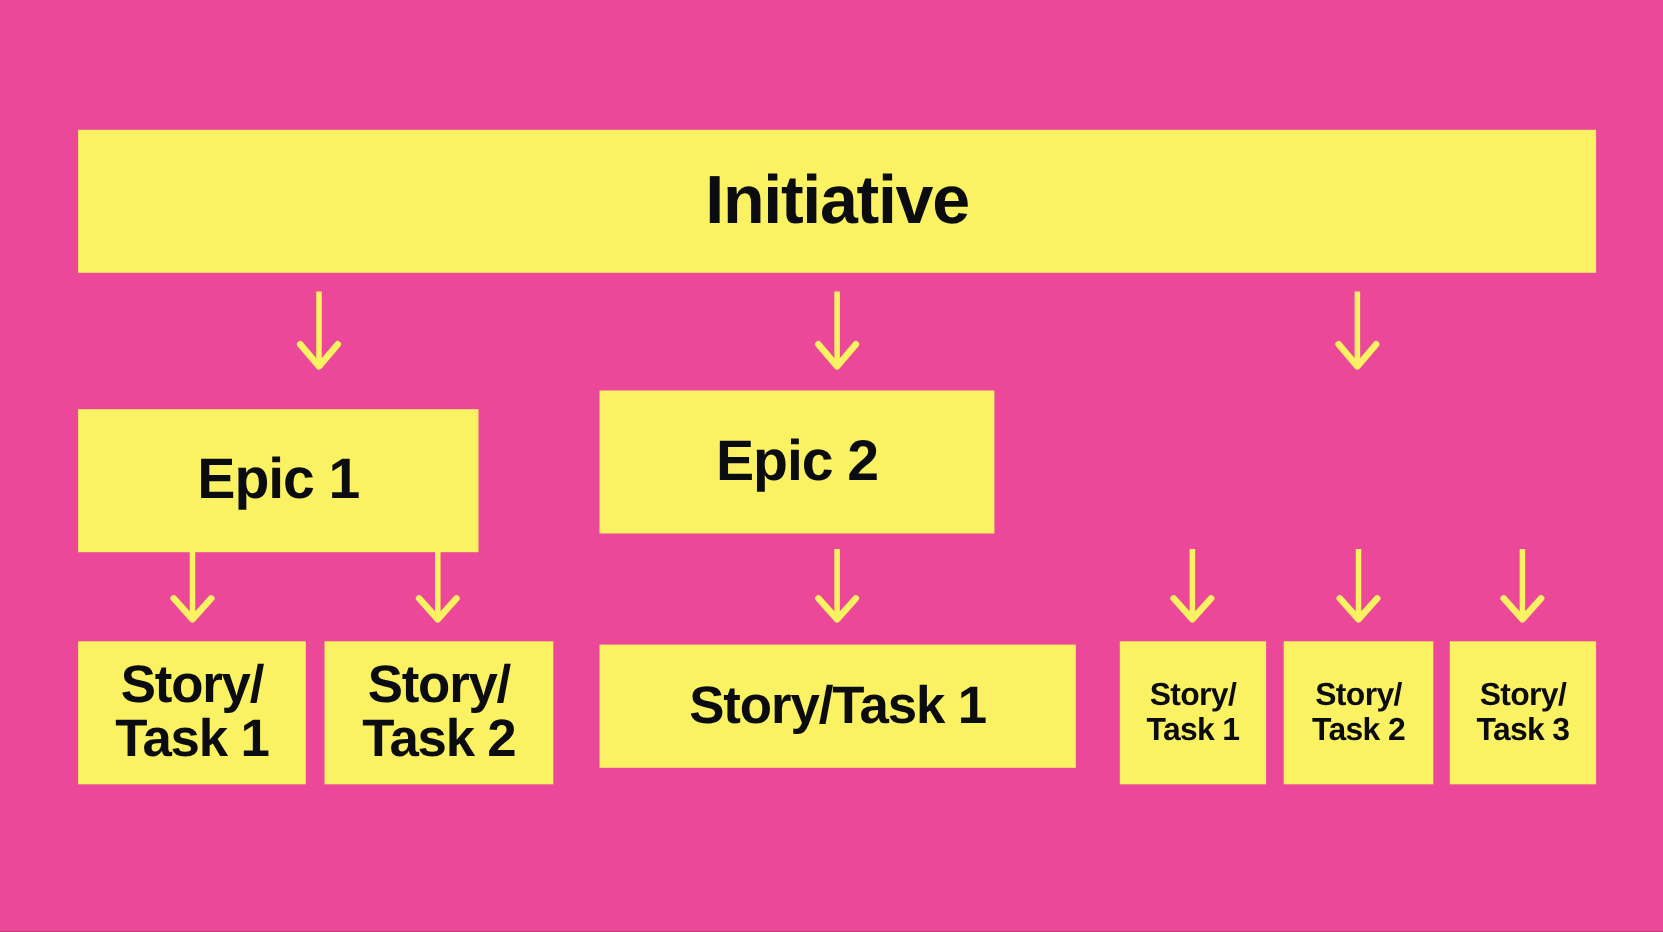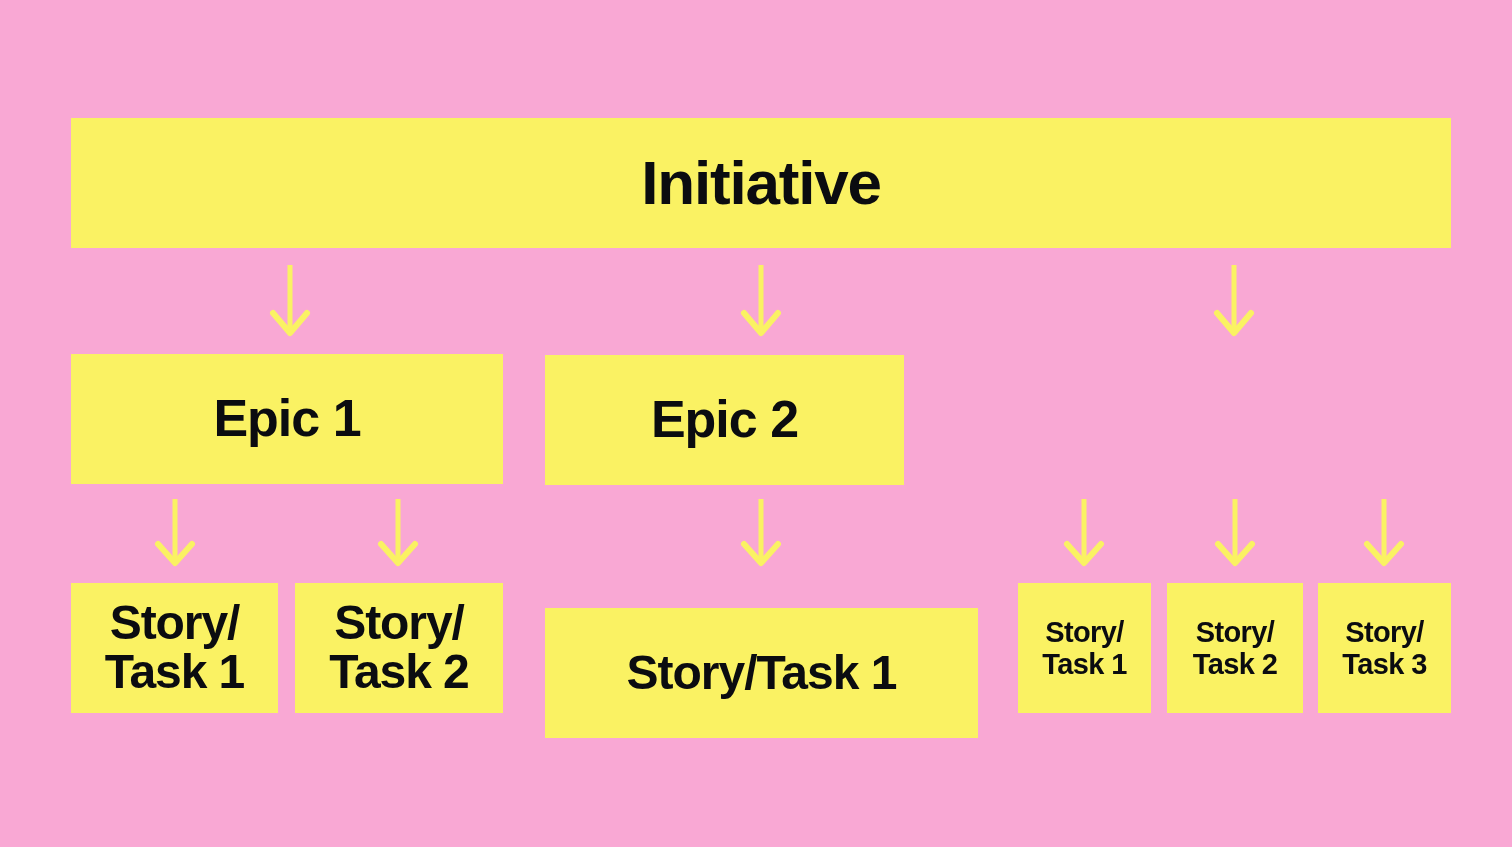--- a/index.html
+++ b/index.html
@@ -11,21 +11,21 @@
     height: 847px;
     background: #13161d;
     font-family: "Liberation Sans", sans-serif;
     overflow: hidden;
   }
 
   #canvas {
     position: relative;
     width: 1512px;
     height: 847px;
-    background: #f9a8d4;
+    background: #ec4899;
     text-decoration: underline;
   }
 
   .node {
     position: absolute;
     background: #faf263;
     color: #0b0c10;
     display: flex;
     align-items: center;
     justify-content: center;
@@ -90,21 +90,21 @@
       <path d="M4 50 L21 70 L38 50" stroke="#faf263" stroke-width="6" fill="none" stroke-linecap="round" stroke-linejoin="round"></path>
     </svg>
   </div>
   <div class="arrow" style="left:1213px; top:263px;">
     <svg width="42" height="74" viewBox="0 0 42 74">
       <path d="M21 2 L21 70" stroke="#faf263" stroke-width="5" fill="none" stroke-linecap="butt"></path>
       <path d="M4 50 L21 70 L38 50" stroke="#faf263" stroke-width="6" fill="none" stroke-linecap="round" stroke-linejoin="round"></path>
     </svg>
   </div>
 
-  <div class="node epic" style="left:71px; top:354px; width:432px; height:130px;">Epic 1</div>
+  <div class="node epic" style="left:71px; top:372px; width:364px; height:130px;">Epic 1</div>
   <div class="node epic" style="left:545px; top:355px; width:359px; height:130px;">Epic 2</div>
 
   <div class="arrow" style="left:154px; top:497px;">
     <svg width="42" height="70" viewBox="0 0 42 70">
       <path d="M21 2 L21 66" stroke="#faf263" stroke-width="5" fill="none" stroke-linecap="butt"></path>
       <path d="M4 47 L21 66 L38 47" stroke="#faf263" stroke-width="6" fill="none" stroke-linecap="round" stroke-linejoin="round"></path>
     </svg>
   </div>
   <div class="arrow" style="left:377px; top:497px;">
     <svg width="42" height="70" viewBox="0 0 42 70">
@@ -137,21 +137,21 @@
       <path d="M21 2 L21 66" stroke="#faf263" stroke-width="5" fill="none" stroke-linecap="butt"></path>
       <path d="M4 47 L21 66 L38 47" stroke="#faf263" stroke-width="6" fill="none" stroke-linecap="round" stroke-linejoin="round"></path>
     </svg>
   </div>
 
   <div class="node story-lg" style="left:71px; top:583px; width:207px; height:130px;">Story/
 Task 1</div>
   <div class="node story-lg" style="left:295px; top:583px; width:208px; height:130px;">Story/
 Task 2</div>
 
-  <div class="node story-wide" style="left:545px; top:608px; width:433px; height:130px;">Story/Task 1</div>
+  <div class="node story-wide" style="left:545px; top:586px; width:433px; height:112px;">Story/Task 1</div>
 
   <div class="node story-sm" style="left:1018px; top:583px; width:133px; height:130px;">Story/
 Task 1</div>
   <div class="node story-sm" style="left:1167px; top:583px; width:136px; height:130px;">Story/
 Task 2</div>
   <div class="node story-sm" style="left:1318px; top:583px; width:133px; height:130px;">Story/
 Task 3</div>
 
 </div>
 

